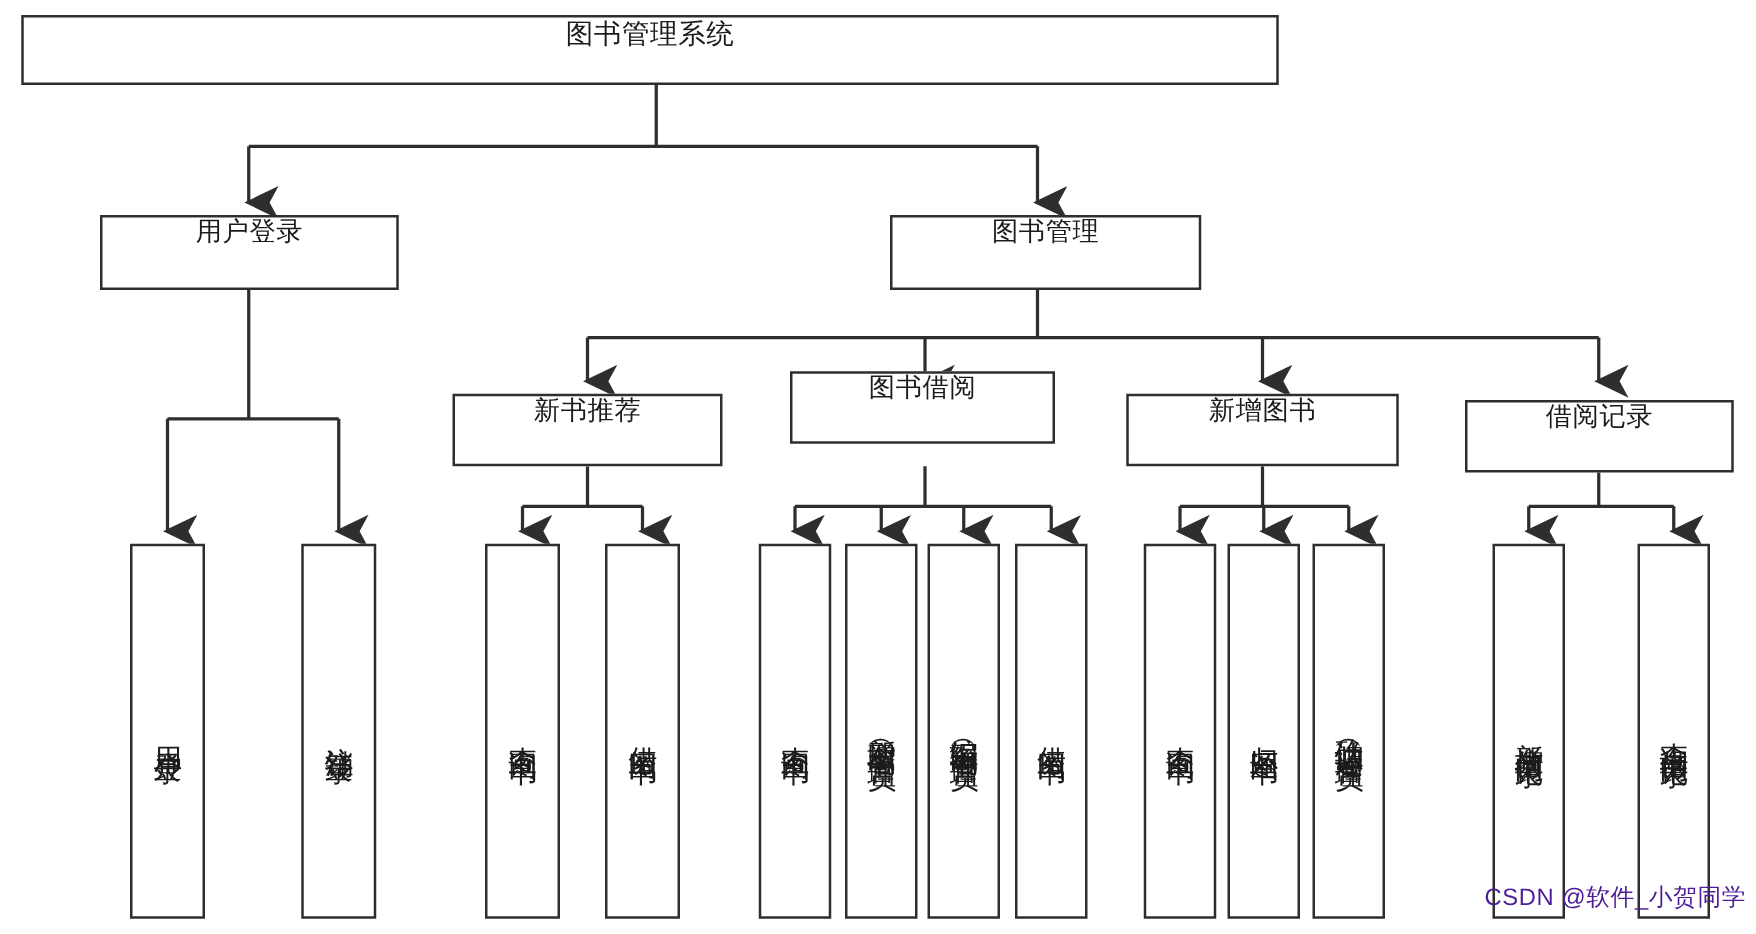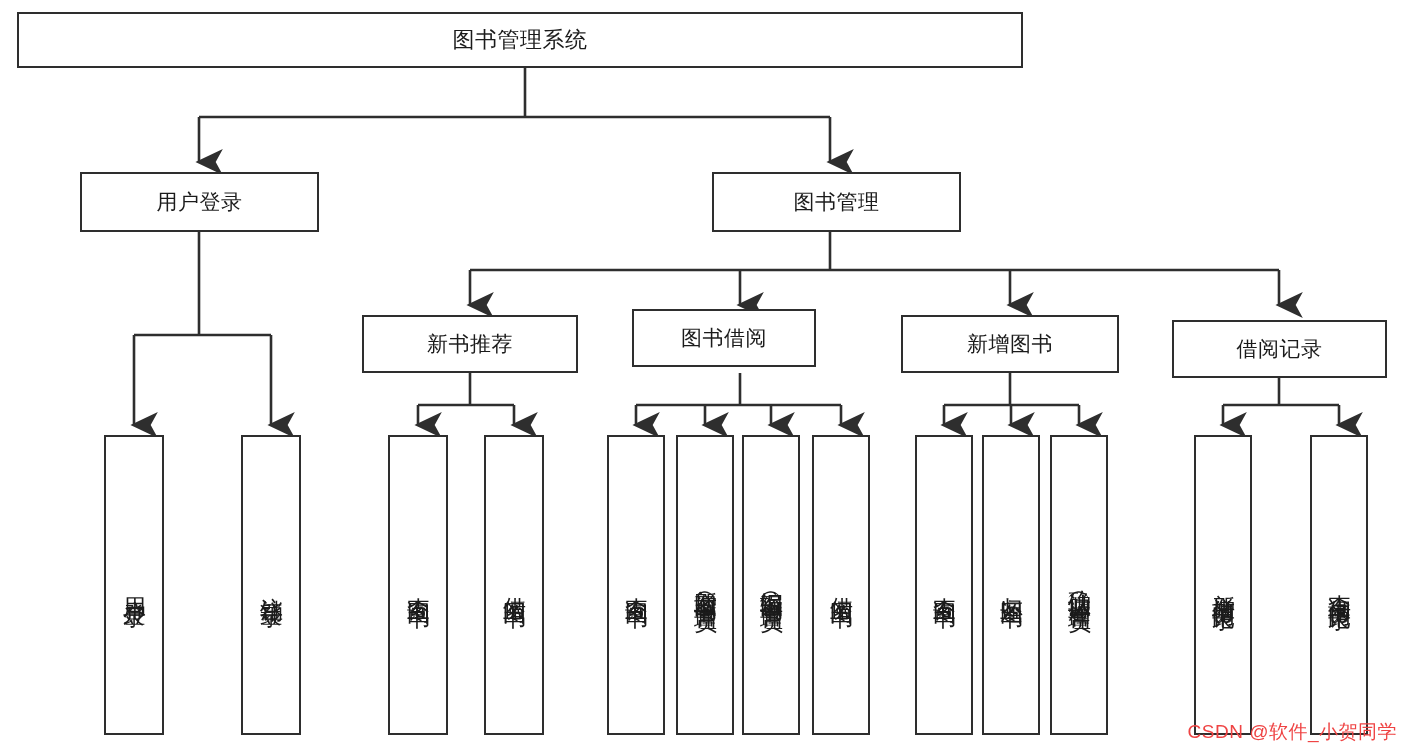--- a/index.html
+++ b/index.html
@@ -26,21 +26,20 @@
     width: 1405px;
     height: 747px;
     pointer-events: none;
   }
   .node {
     position: absolute;
     box-sizing: border-box;
     background: #ffffff;
     border: 2px solid #2e2e2e;
     display: flex;
-    align-items: center;
     justify-content: center;
     color: #1b1b1b;
   }
   .node .label {
     display: block;
     text-align: center;
     line-height: 1.18;
     white-space: nowrap;
     letter-spacing: 0.5px;
   }
@@ -59,23 +58,23 @@
     text-orientation: upright;
     font-size: 23px;
     line-height: 1.12;
     letter-spacing: 3px;
     white-space: nowrap;
     max-height: 286px;
   }
   .watermark {
     position: absolute;
     right: 8px;
-    bottom: 2px;
+    bottom: 16px;
     font-size: 19px;
-    color: #ef4444;
+    color: #4c1d95;
     white-space: nowrap;
     letter-spacing: 0.5px;
   }
 </style>
 </head>
 <body>
 
 <div id="diagram-root">
 
   <svg class="edges" viewBox="0 0 1405 747" width="1405" height="747">
@@ -136,21 +135,21 @@
   <div class="node horizontal" style="left:80px; top:172px; width:239px; height:60px;">
     <span class="label">用户登录</span>
   </div>
   <div class="node horizontal" style="left:712px; top:172px; width:249px; height:60px;">
     <span class="label">图书管理</span>
   </div>
 
   <div class="node horizontal" style="left:362px; top:315px; width:216px; height:58px;">
     <span class="label">新书推荐</span>
   </div>
-  <div class="node horizontal" style="left:632px; top:309px; width:184px; height:58px;">
+  <div class="node horizontal" style="left:632px; top:297px; width:212px; height:58px;">
     <span class="label">图书借阅</span>
   </div>
   <div class="node horizontal" style="left:901px; top:315px; width:218px; height:58px;">
     <span class="label">新增图书</span>
   </div>
   <div class="node horizontal" style="left:1172px; top:320px; width:215px; height:58px;">
     <span class="label">借阅记录</span>
   </div>
 
   <div class="node vertical" style="left:104px; top:435px; width:60px; height:300px;">

